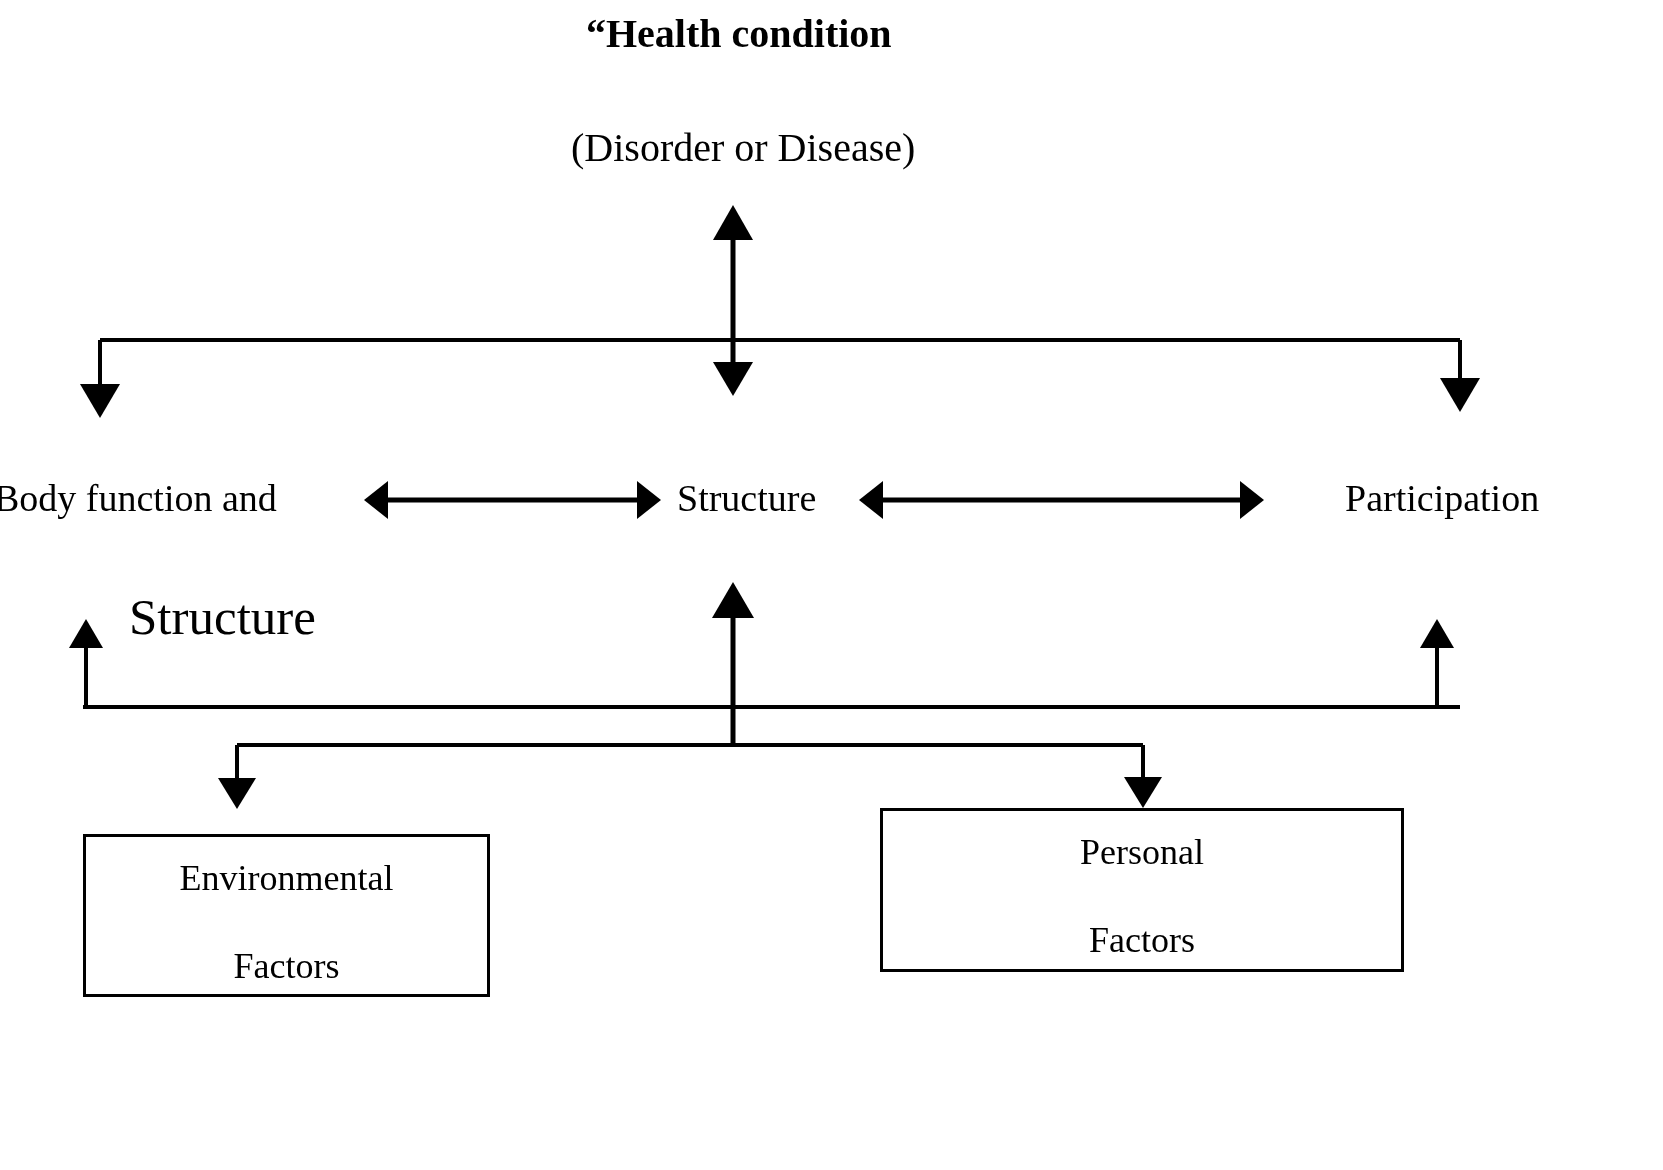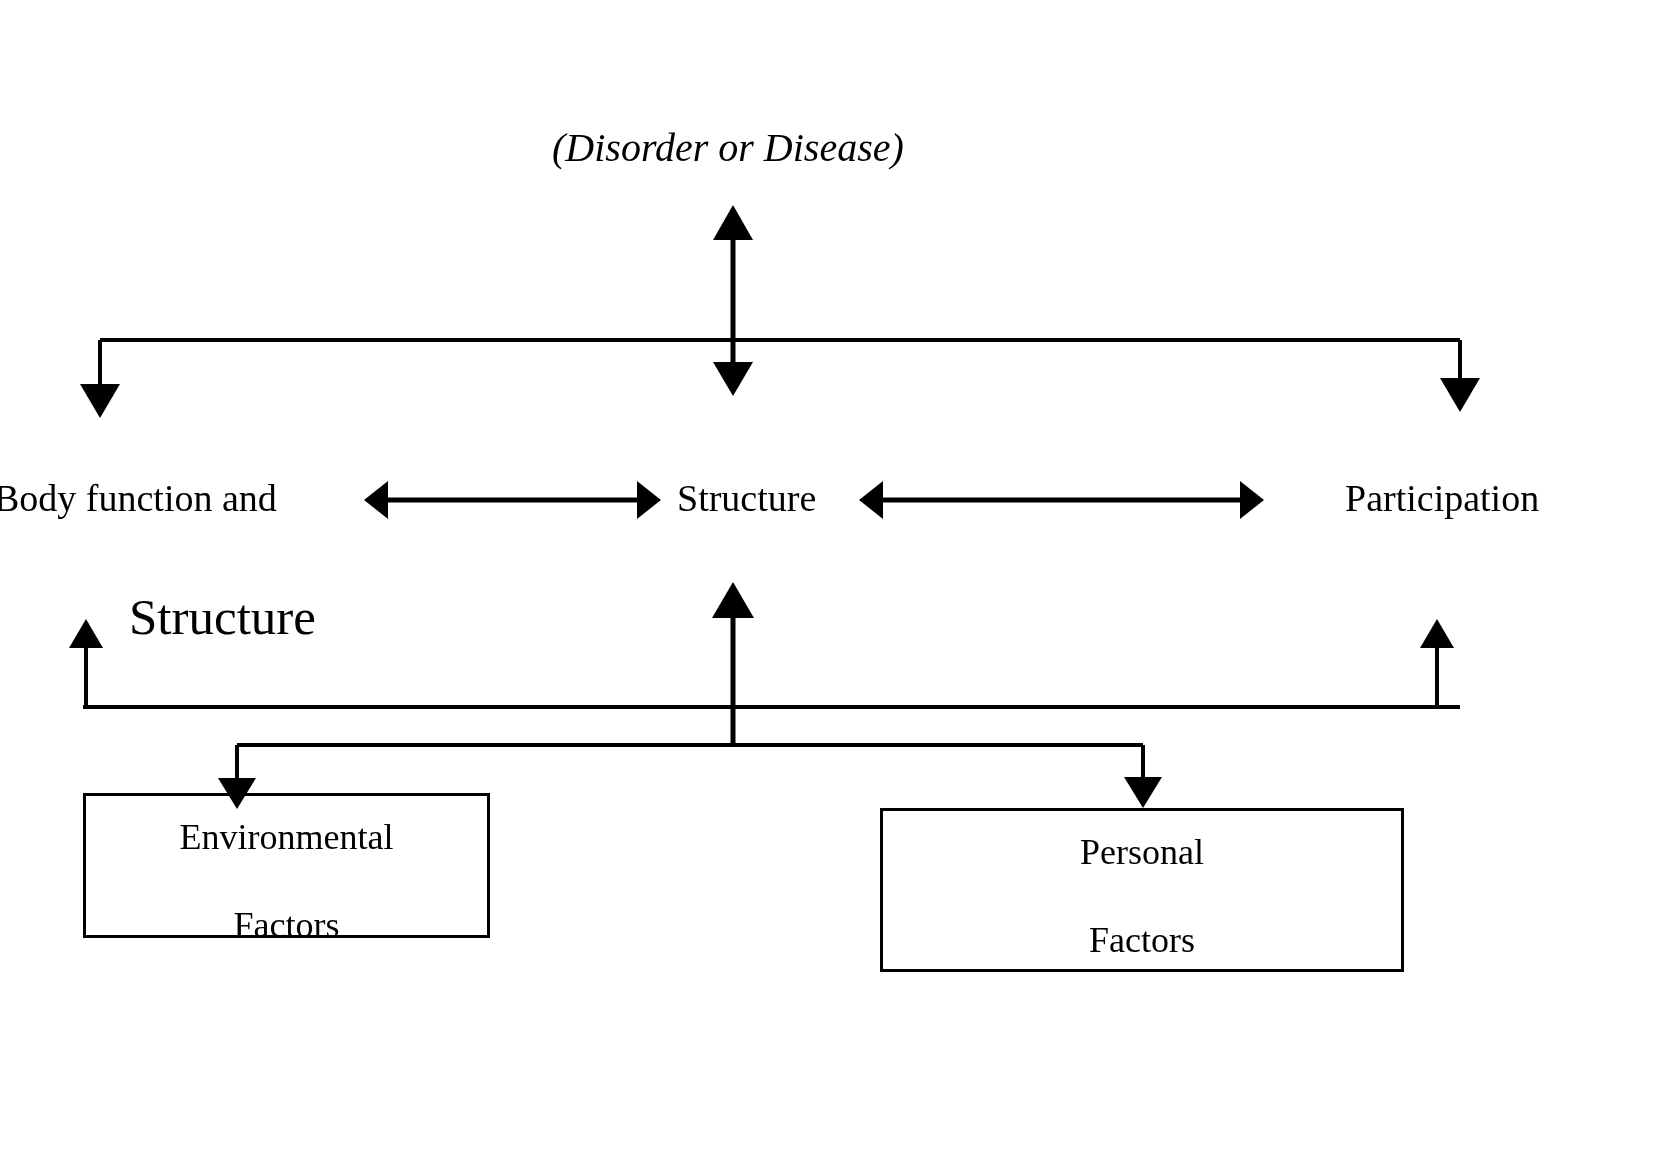--- a/index.html
+++ b/index.html
@@ -89,30 +89,31 @@
     <line x1="1437" y1="707" x2="1437" y2="645" stroke="#000" stroke-width="4"></line>
     <polygon points="1420,648 1454,648 1437,619" fill="#000"></polygon>
 
     <line x1="237" y1="745" x2="1143" y2="745" stroke="#000" stroke-width="4"></line>
     <line x1="237" y1="745" x2="237" y2="782" stroke="#000" stroke-width="4"></line>
     <polygon points="218,778 256,778 237,809" fill="#000"></polygon>
     <line x1="1143" y1="745" x2="1143" y2="781" stroke="#000" stroke-width="4"></line>
     <polygon points="1124,777 1162,777 1143,808" fill="#000"></polygon>
   </svg>
 
-  <div class="txt" style="left:552px; top:128px; font-size:40px;font-style:italic;">(Disorder or Disease)</div>
+  <div class="txt bold" style="left:586px; top:14px; font-size:40px;">“Health condition</div>
+  <div class="txt" style="left:571px; top:128px; font-size:40px;">(Disorder or Disease)</div>
 
   <div class="txt" style="left:-6px; top:479px; font-size:38px;">Body function and</div>
   <div class="txt" style="left:81px; top:592px; font-size:51px;margin-left:48px;">Structure</div>
 
   <div class="txt" style="left:677px; top:479px; font-size:38px;">Structure</div>
 
   <div class="txt" style="left:1345px; top:479px; font-size:38px;">Participation</div>
 
-  <div class="boxrect" style="left:83px; top:793px; width:407px; height:145px;">
+  <div class="boxrect" style="left:83px; top:834px; width:407px; height:163px;">
     <div class="boxlabel" style="top:20px; font-size:36px;">Environmental</div>
     <div class="boxlabel" style="top:108px; font-size:36px;">Factors</div>
   </div>
 
   <div class="boxrect" style="left:880px; top:808px; width:524px; height:164px;">
     <div class="boxlabel" style="top:20px; font-size:36px;">Personal</div>
     <div class="boxlabel" style="top:108px; font-size:36px;">Factors</div>
   </div>
 
 

